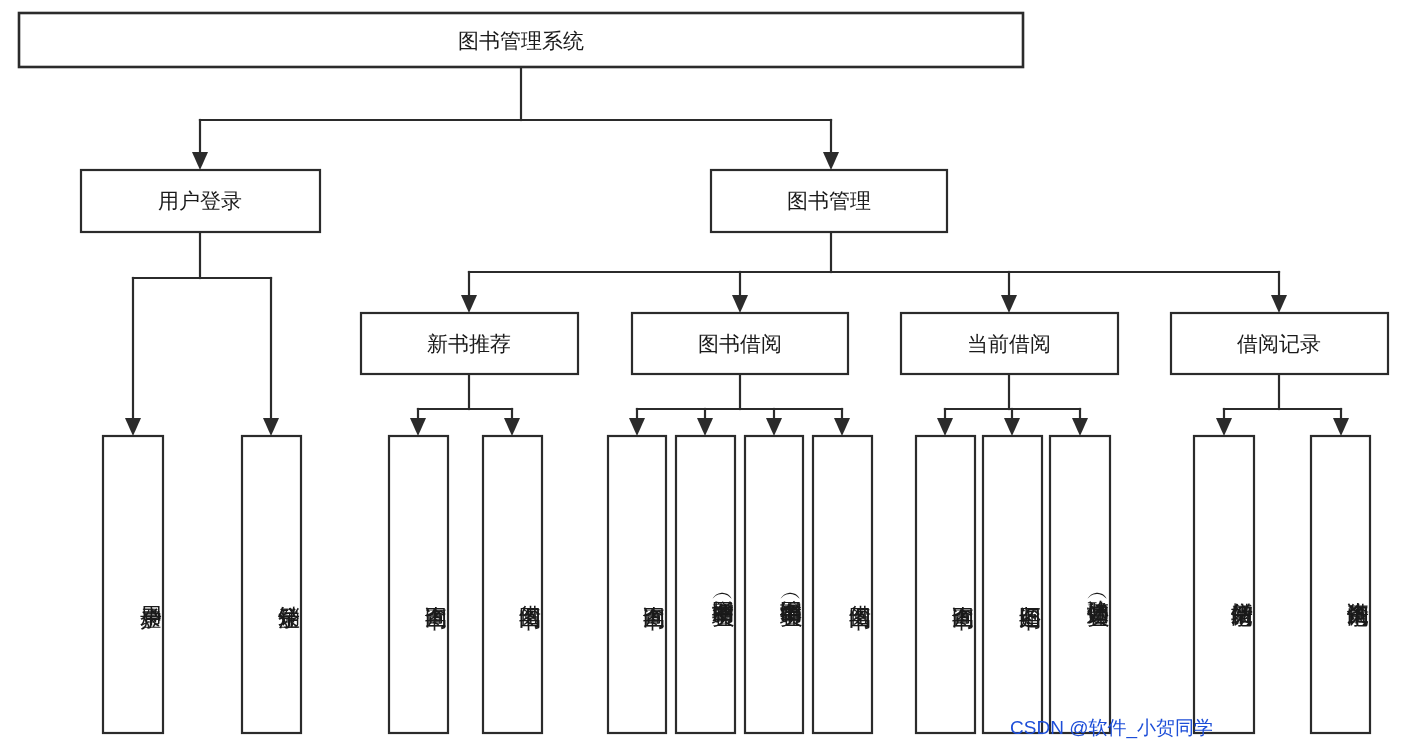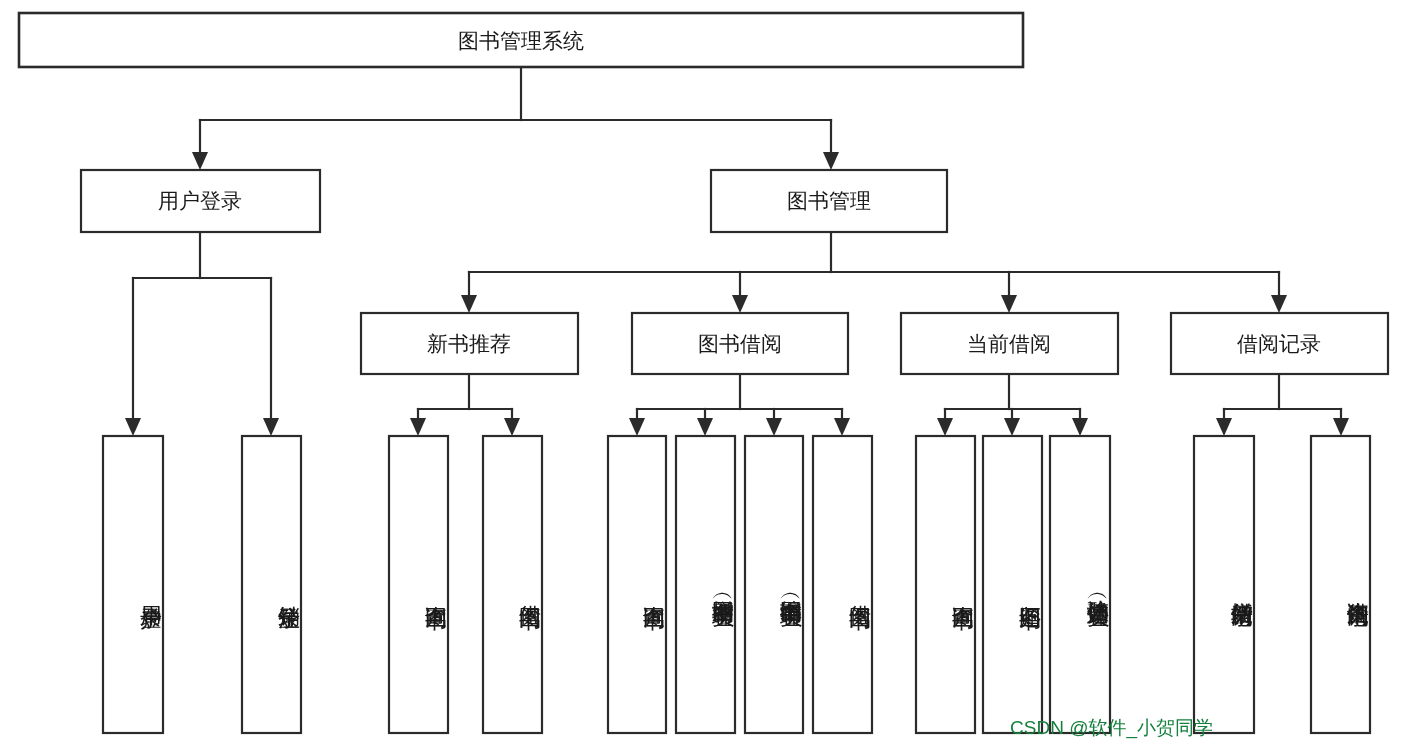--- a/index.html
+++ b/index.html
@@ -67,21 +67,21 @@
     justify-content: center;
     white-space: nowrap;
     pointer-events: none;
   }
   .watermark {
     position: absolute;
     right: 8px;
     bottom: 6px;
     font-family: "Liberation Sans", "DejaVu Sans", sans-serif;
     font-size: 19px;
-    color: #15803d;
+    color: #1d4ed8;
     white-space: nowrap;
     text-align: center;
   }
 </style>
 </head>
 <body>
 
 <div id="diagram-root">
 
   <svg class="diagram" viewBox="0 0 1405 747">

